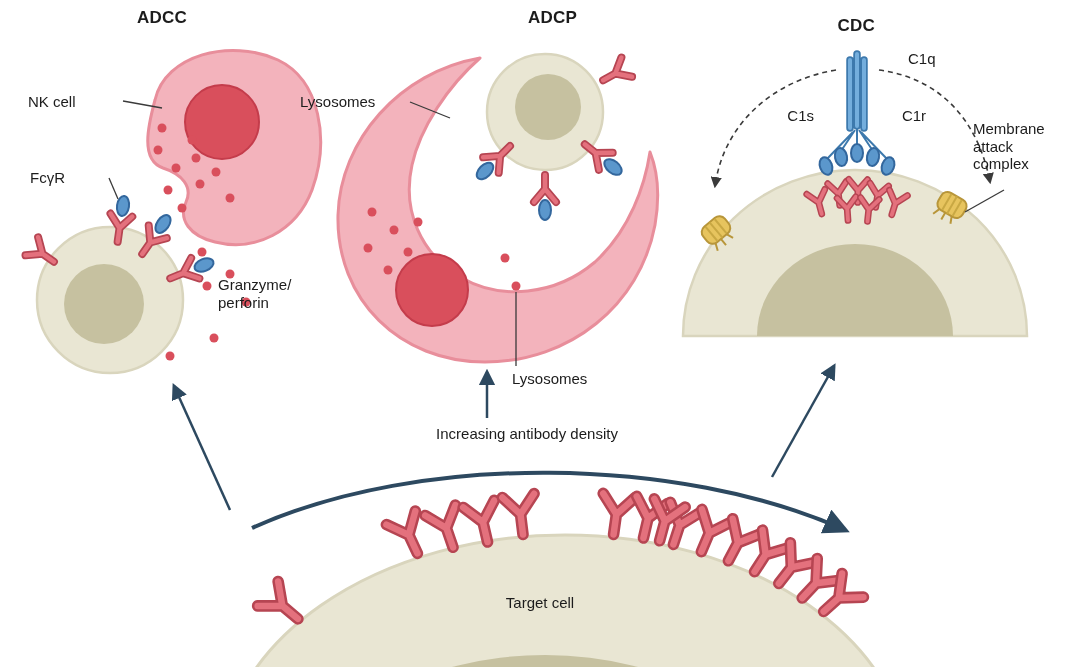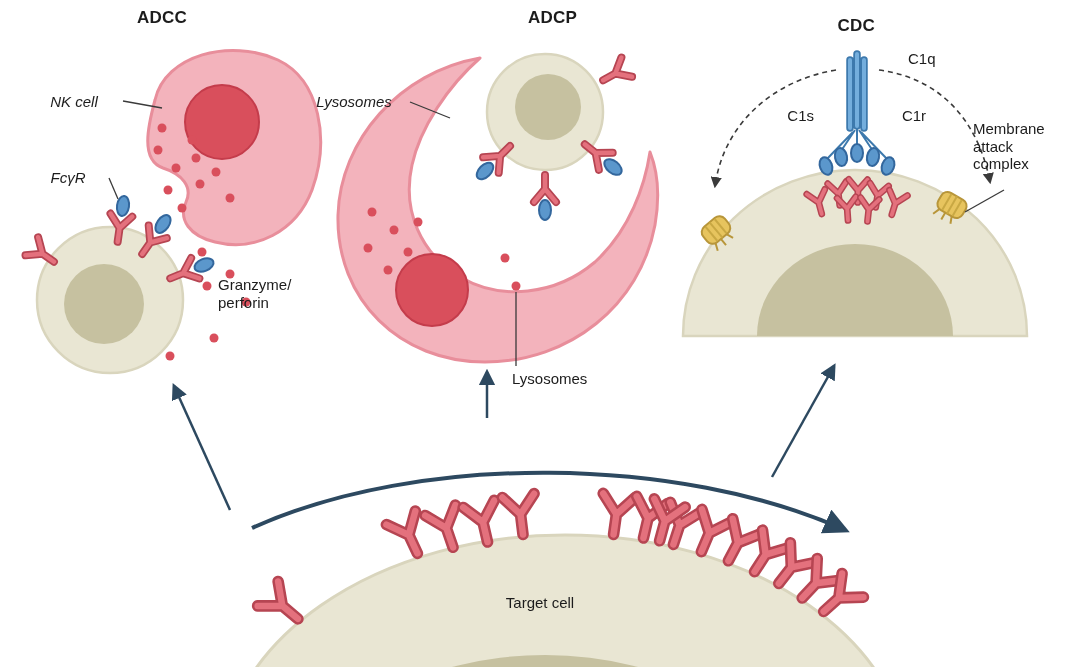--- a/index.html
+++ b/index.html
@@ -2,21 +2,21 @@
 <html><head>
 <meta charset="utf-8">
 <style>
   * { margin:0; padding:0; box-sizing:border-box; }
   html,body { background:#ffffff; }
   body { font-family:"Liberation Sans", sans-serif; }
   .canvas { position:relative; width:1071px; height:667px; background:#ffffff; overflow:hidden; }
   svg.art { position:absolute; left:0; top:0; }
   .lbl { position:absolute; font-size:15px; color:#1c1c1c; line-height:1.18; }
   .title { font-weight:bold; font-size:17px; text-align:right; letter-spacing:.2px; }
-  .r { text-align:center;font-style:italic; }
+  .r { text-align:left; }
   .c { text-align:center; }
   .pre { white-space:pre-line; }
 </style>
 </head>
 <body>
 
 <div class="canvas">
 
 <svg class="art" width="1071" height="667" viewBox="0 0 1071 667">
   <defs>
@@ -184,15 +184,16 @@
 perforin</div>
 
 <div class="lbl r" style="left:300px; top:93px; width:108px;">Lysosomes</div>
 <div class="lbl" style="left:512px; top:370px; width:100px;">Lysosomes</div>
 
 <div class="lbl" style="left:876px; top:50px; width:50px;margin-left:32px;">C1q</div>
 <div class="lbl c" style="left:770px; top:107px; width:44px;text-align:right;">C1s</div>
 <div class="lbl c" style="left:892px; top:107px; width:44px;">C1r</div>
 <div class="lbl" style="left:973px; top:120px; width:97px;">Membrane attack complex</div>
 
+<div class="lbl c" style="left:377px; top:425px; width:300px;">Increasing antibody density</div>
 <div class="lbl c" style="left:480px; top:594px; width:120px;">Target cell</div>
 
 </div>
 
 </body></html>

